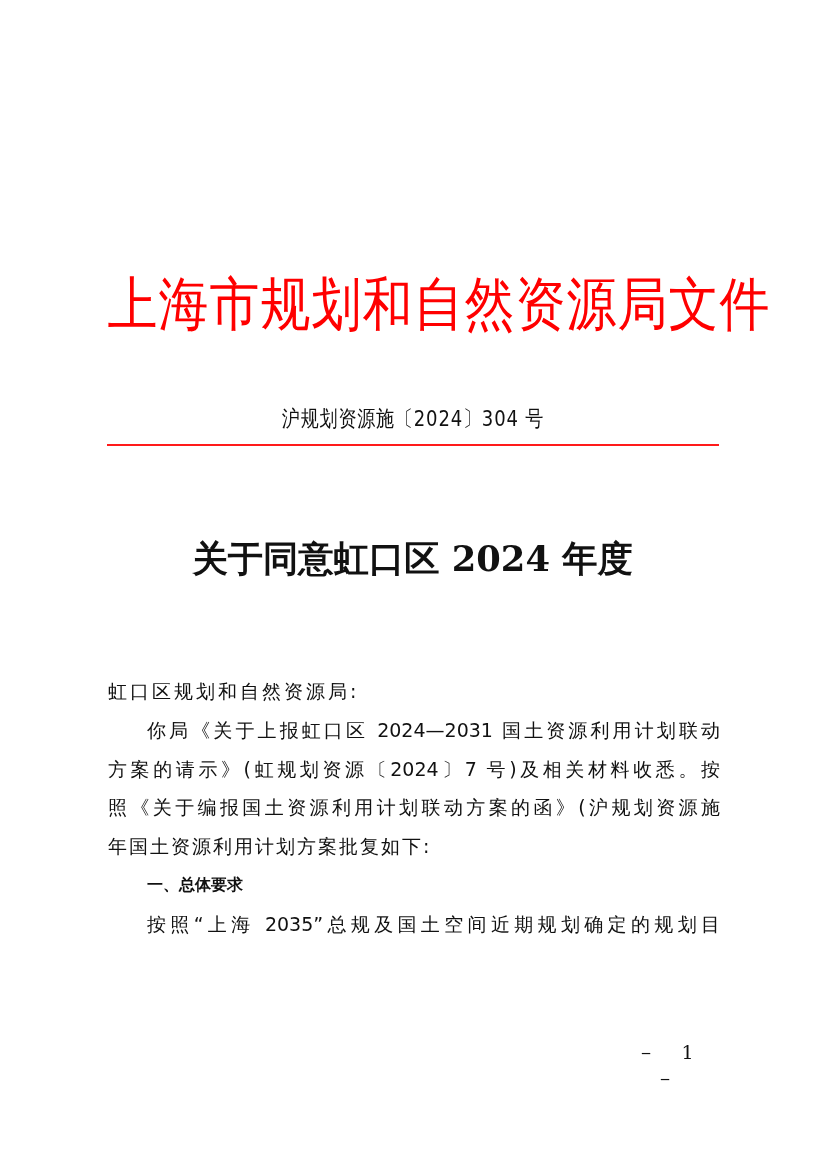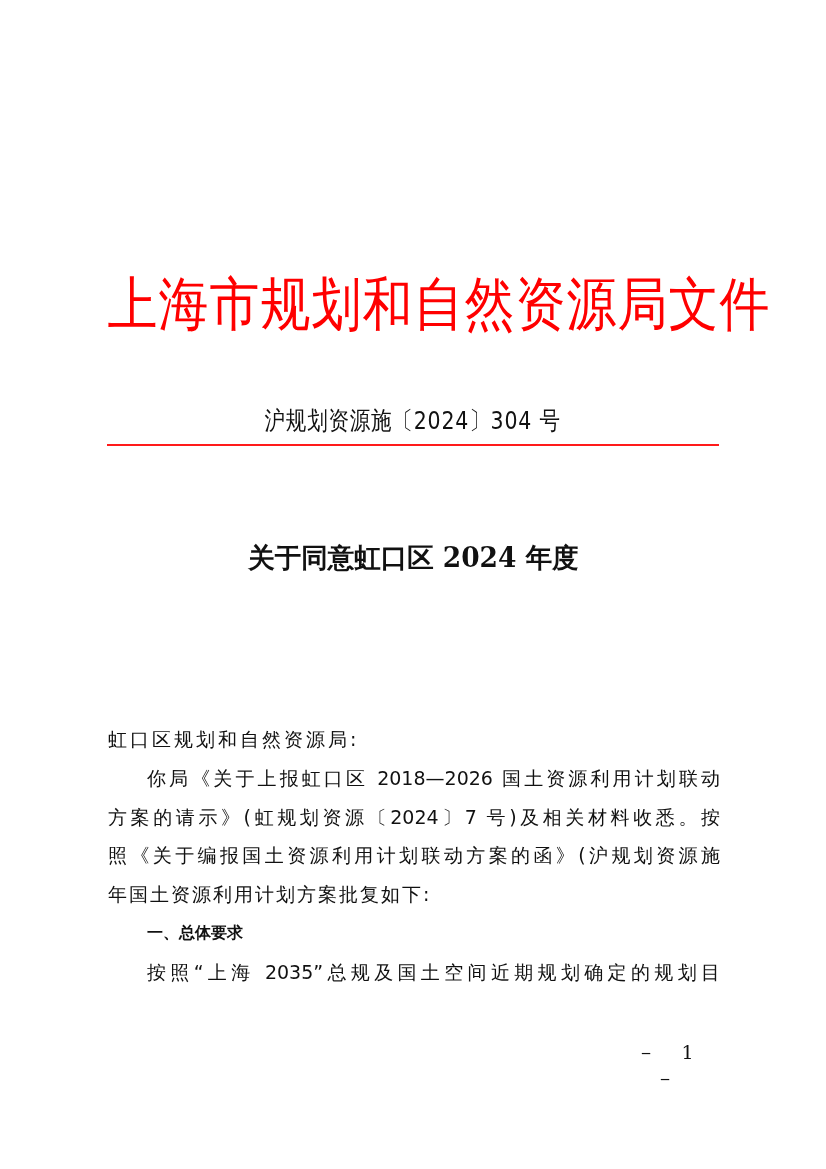--- a/index.html
+++ b/index.html
@@ -9,39 +9,39 @@
   .doc-header {
     position: absolute; left: 104px; top: 272px; width: 622px; height: 64px;
     color: #ff0000; font-family: "DejaVu Serif", "Liberation Serif", serif;
     font-size: 58px; line-height: 64px; white-space: nowrap;
     display: flex; justify-content: space-between;
   }
   .doc-header span { display: inline-block; transform: scaleX(0.86); transform-origin: center; width: 51px; text-align: center; }
 
   .doc-number {
     position: absolute; left: 0; width: 826px; top: 404px; text-align: center;
-    font-family: "DejaVu Sans", "Liberation Sans", sans-serif; font-size: 25px;
+    font-family: "DejaVu Sans", "Liberation Sans", sans-serif; font-size: 22px;
     color: #111; letter-spacing: 1px;
   }
   .doc-number span { display: inline-block; transform: scaleX(0.82); }
 
   .red-rule {
     position: absolute; left: 107px; top: 444px; width: 612px; height: 2px; background: #ff1a1a;
   }
 
   .doc-title {
     position: absolute; left: 0; width: 826px; text-align: center; top: 540px;
     font-family: "DejaVu Serif", "Liberation Serif", serif; font-weight: bold;
-    font-size: 27px; line-height: 36px; color: #111;
+    font-size: 36px; line-height: 36px; color: #111;
   }
   .doc-title div span { display: inline-block; transform: scaleX(0.98); }
 
   .body-text {
     position: absolute; left: 108px; top: 672px; width: 612px;
-    font-family: "DejaVu Sans", "Liberation Sans", sans-serif; font-size: 19px; color: #111; margin-top: 48px;
+    font-family: "DejaVu Sans", "Liberation Sans", sans-serif; font-size: 19px; color: #111;
   }
   .line {
     height: 38.8px; line-height: 38.8px; white-space: nowrap; overflow: visible;
     display: flex; justify-content: space-between;
   }
   .line .txt { display: inline-block; transform-origin: left center; }
   .line.justify .txt { width: 100%; text-align: justify; text-align-last: justify; }
   .indent { padding-left: 39px; }
   .section-heading {
     font-family: "DejaVu Sans", "Liberation Sans", sans-serif; font-weight: bold; font-size: 16px;
@@ -82,21 +82,21 @@
 
   <div class="doc-title">
     <div><span>关于同意虹口区 2024 年度</span></div>
   </div>
 
   <div class="body-text">
     <div class="line">
       <span class="txt" style="letter-spacing:3px;">虹口区规划和自然资源局:</span>
     </div>
     <div class="line justify indent">
-      <span class="txt">你局《关于上报虹口区 2018—2026 国土资源利用计划联动</span>
+      <span class="txt">你局《关于上报虹口区 2024—2031 国土资源利用计划联动</span>
     </div>
     <div class="line justify">
       <span class="txt">方案的请示》(虹规划资源〔2024〕7 号)及相关材料收悉。按</span>
     </div>
     <div class="line justify">
       <span class="txt">照《关于编报国土资源利用计划联动方案的函》(沪规划资源施</span>
     </div>
     <div class="line">
       <span class="txt" style="letter-spacing:2px;">年国土资源利用计划方案批复如下:</span>
     </div>

